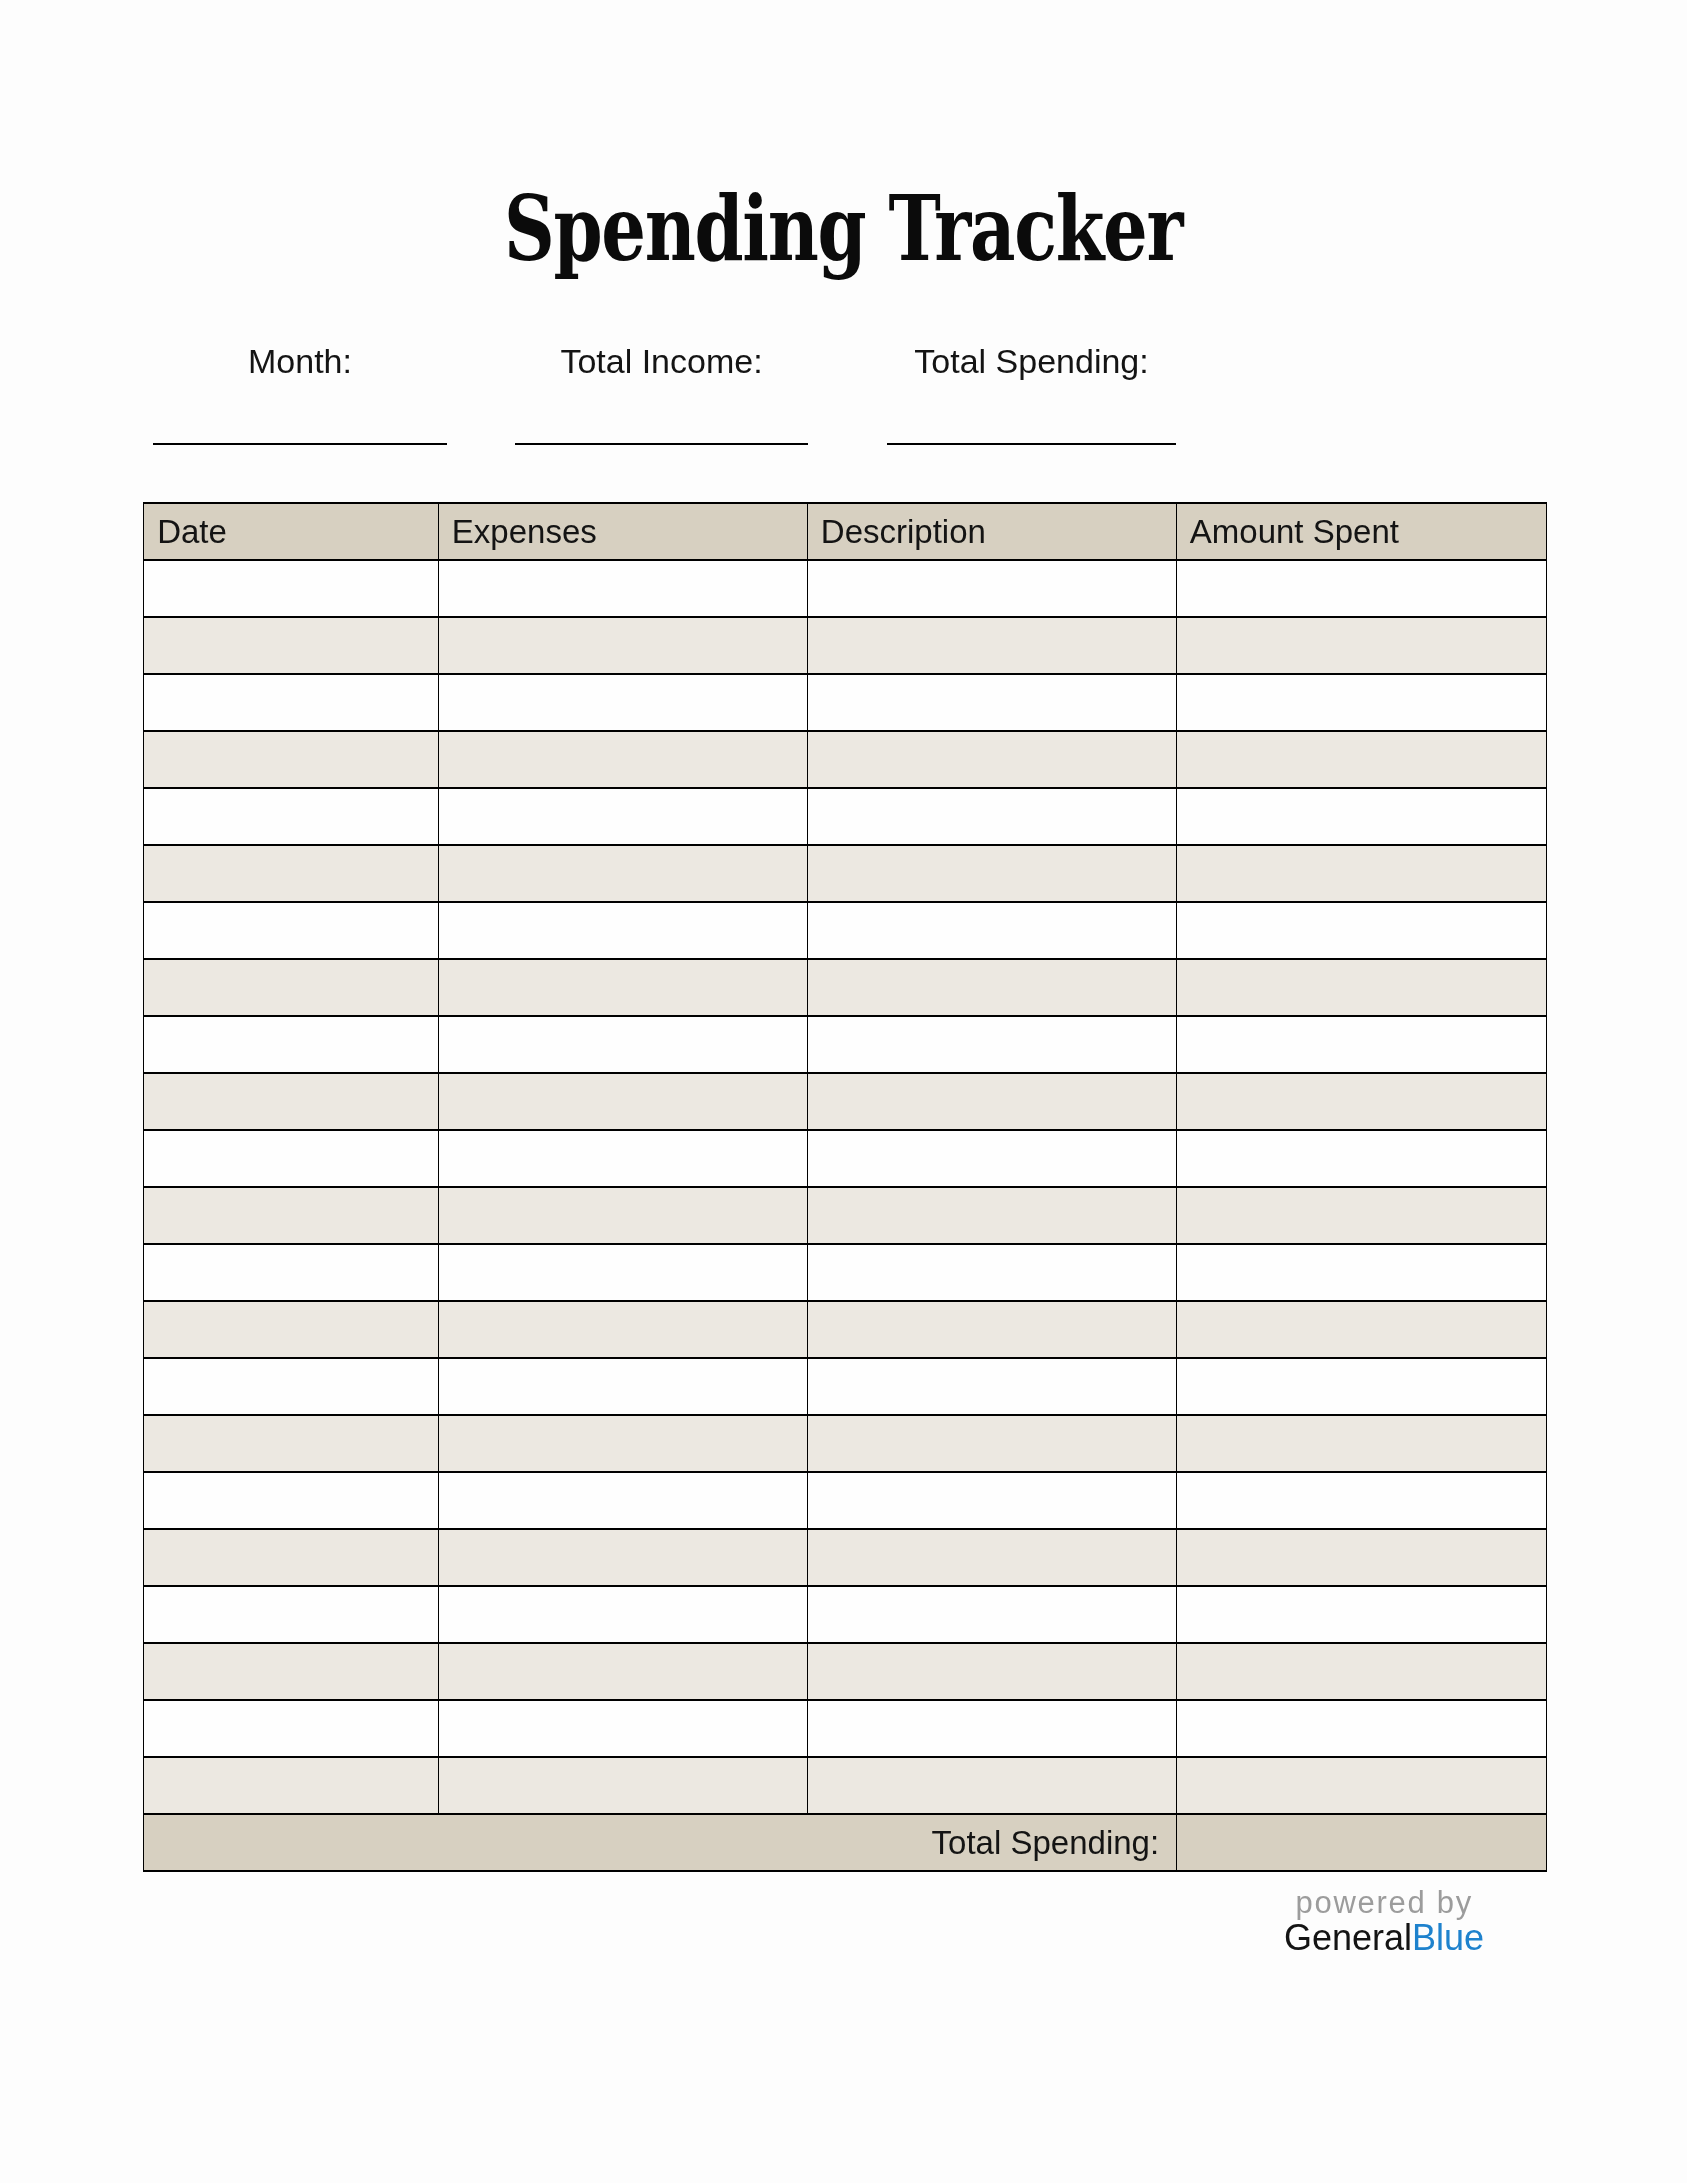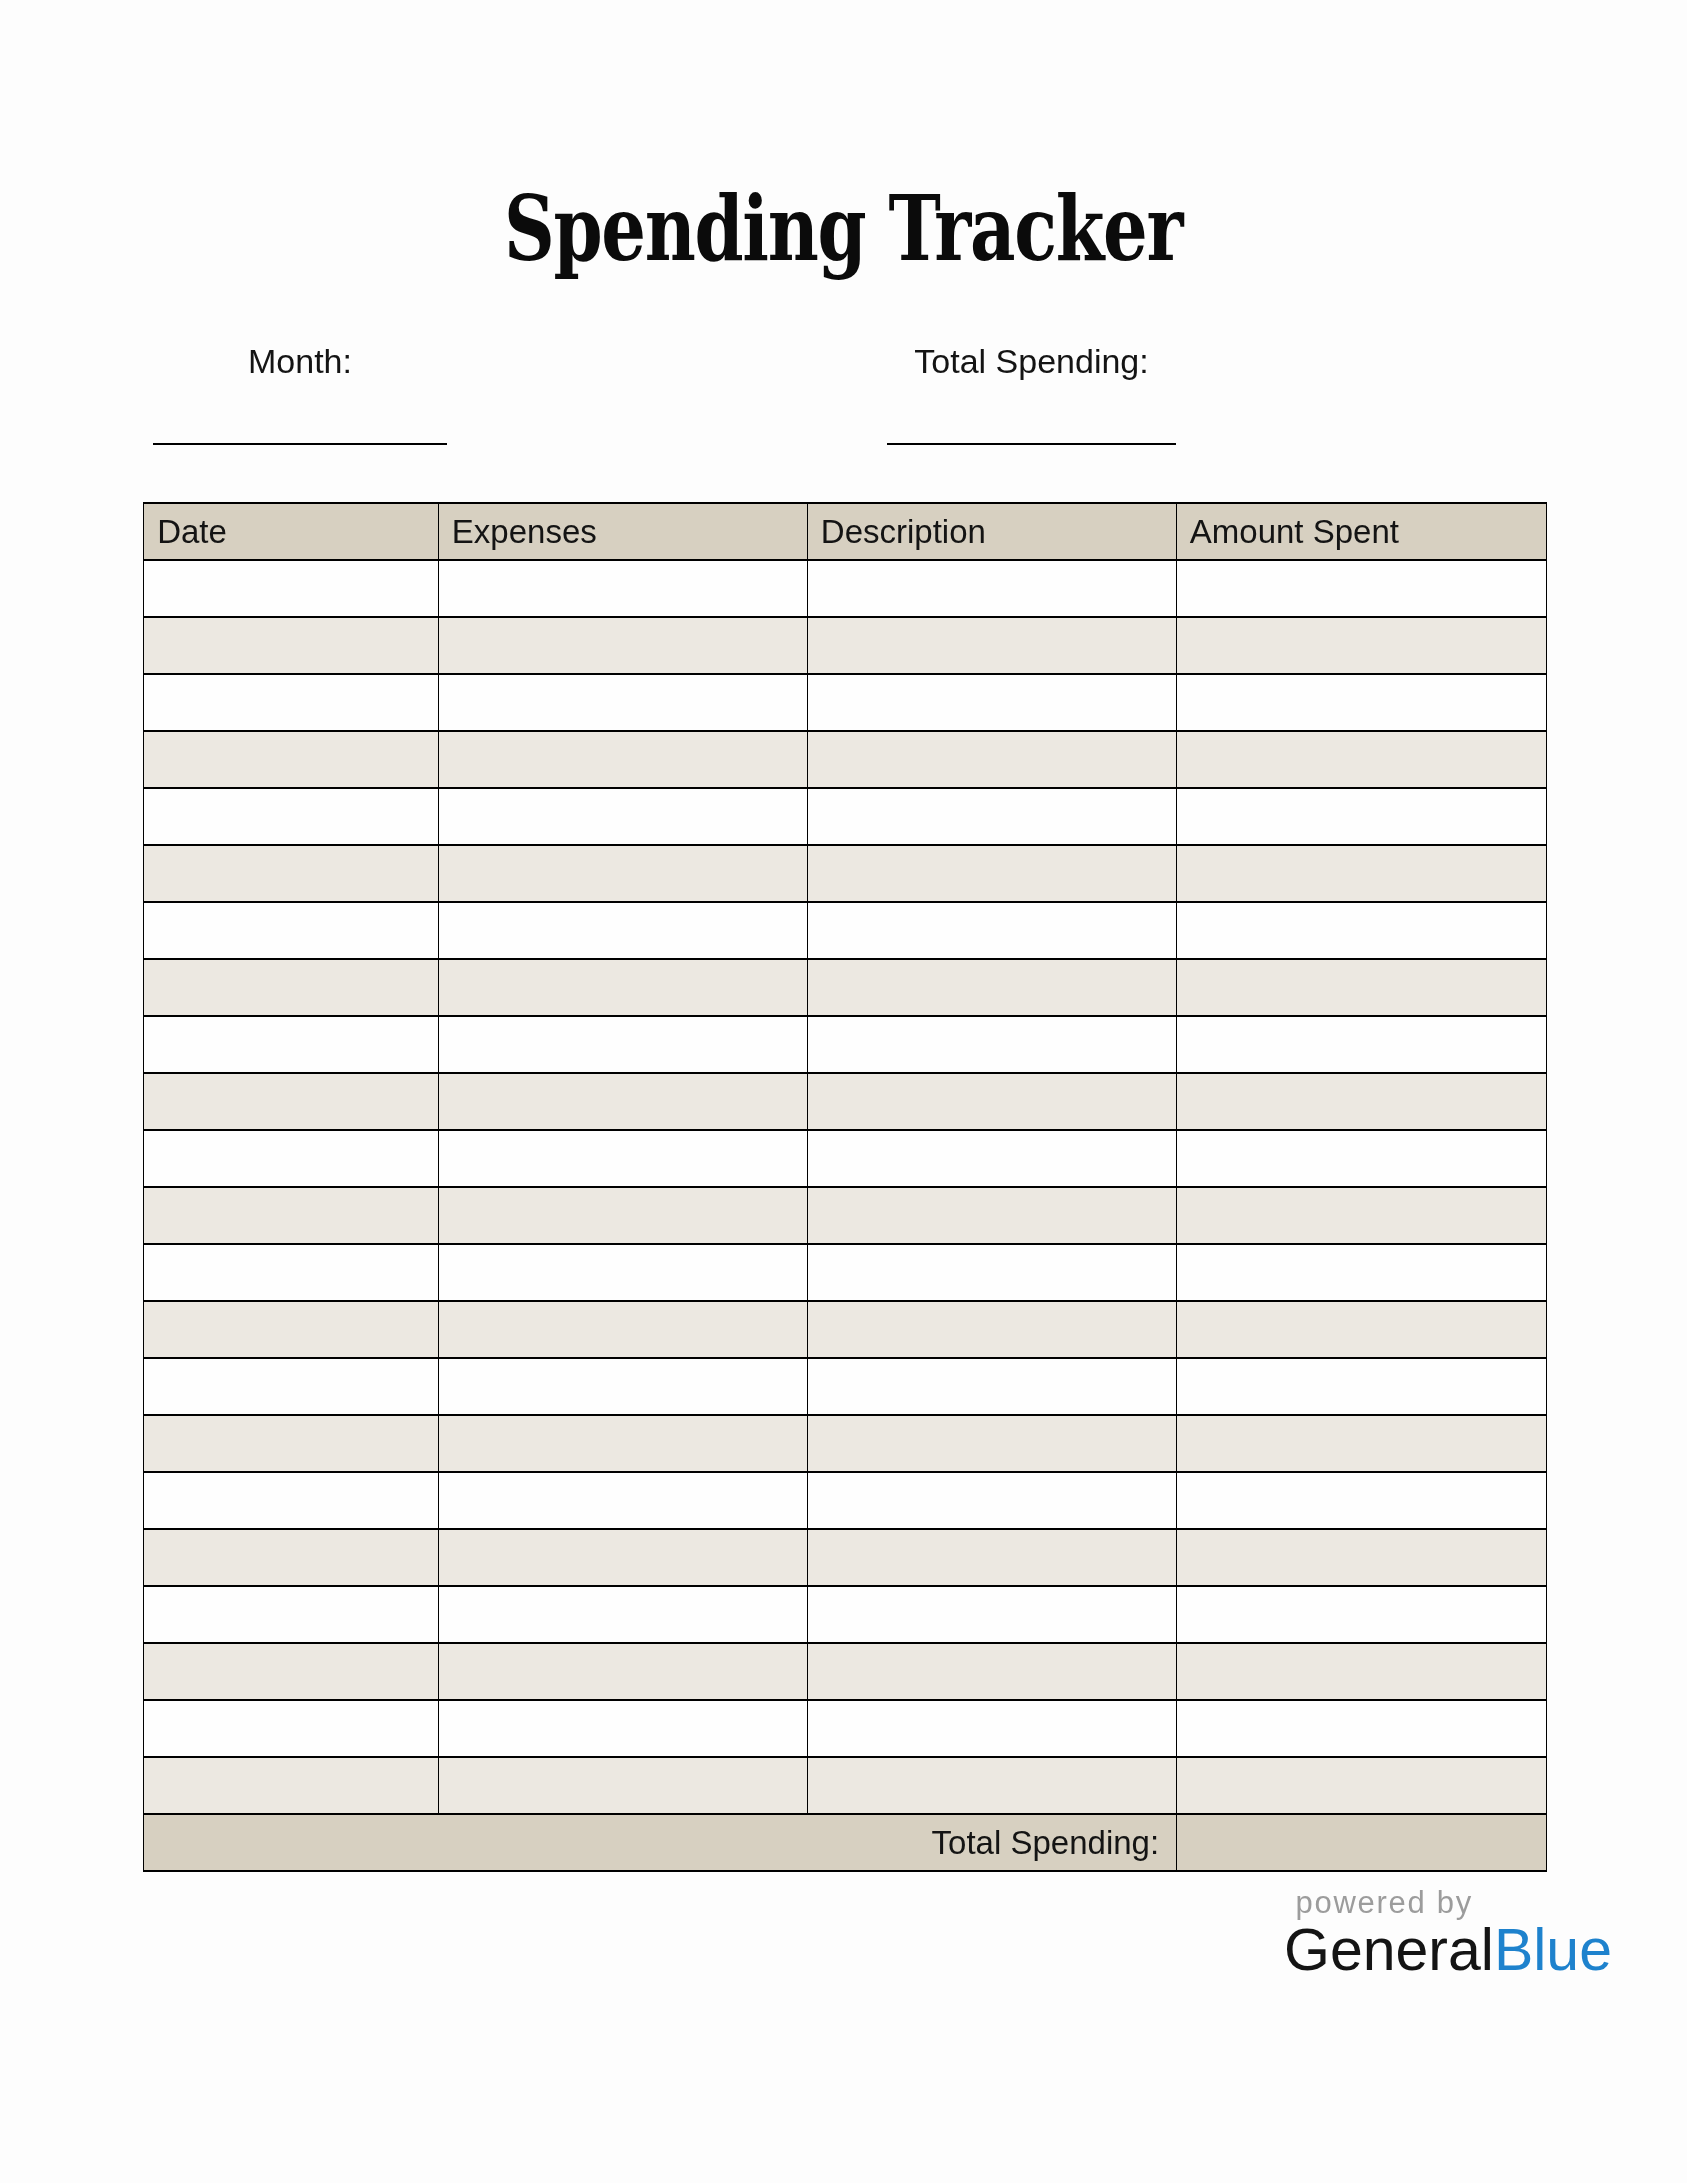--- a/index.html
+++ b/index.html
@@ -113,38 +113,41 @@
     top: 1886px;
     line-height: 1.08;
   }
   .powered-by {
     margin-left: 11.6px;
     font-size: 31px;
     letter-spacing: 1.7px;
     color: var(--powered-gray, #9c9c9c);
   }
   .brand {
-    font-size: 59px;
+    font-size: 36px;
     letter-spacing: 0;
     white-space: nowrap;
   }
   .brand .brand-black { color: #141414; }
   .brand .brand-blue  { color: var(--brand-blue, #1e82cd); }
 </style>
 </head>
 <body>
 
 <div class="page">
 
   <div class="doc-title">
     <span class="title-text">Spending Tracker</span>
   </div>
 
   <div class="field field-1">
     <div class="field-label">Month:</div>
+  </div>
+  <div class="field field-2">
+    <div class="field-label">Total Income:</div>
   </div>
   <div class="field field-3">
     <div class="field-label">Total Spending:</div>
   </div>
 
   <table class="spending">
     <colgroup>
       <col class="c1">
         <col class="c2">
         <col class="c3">

